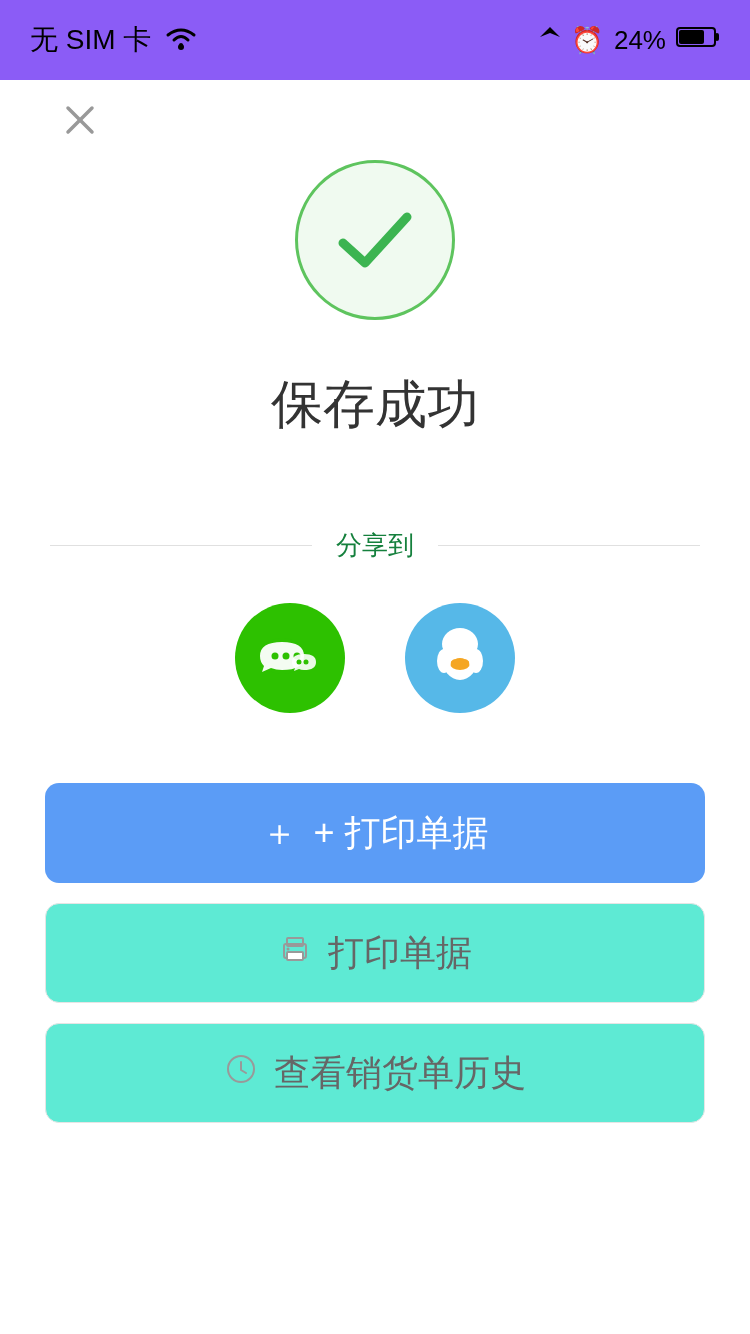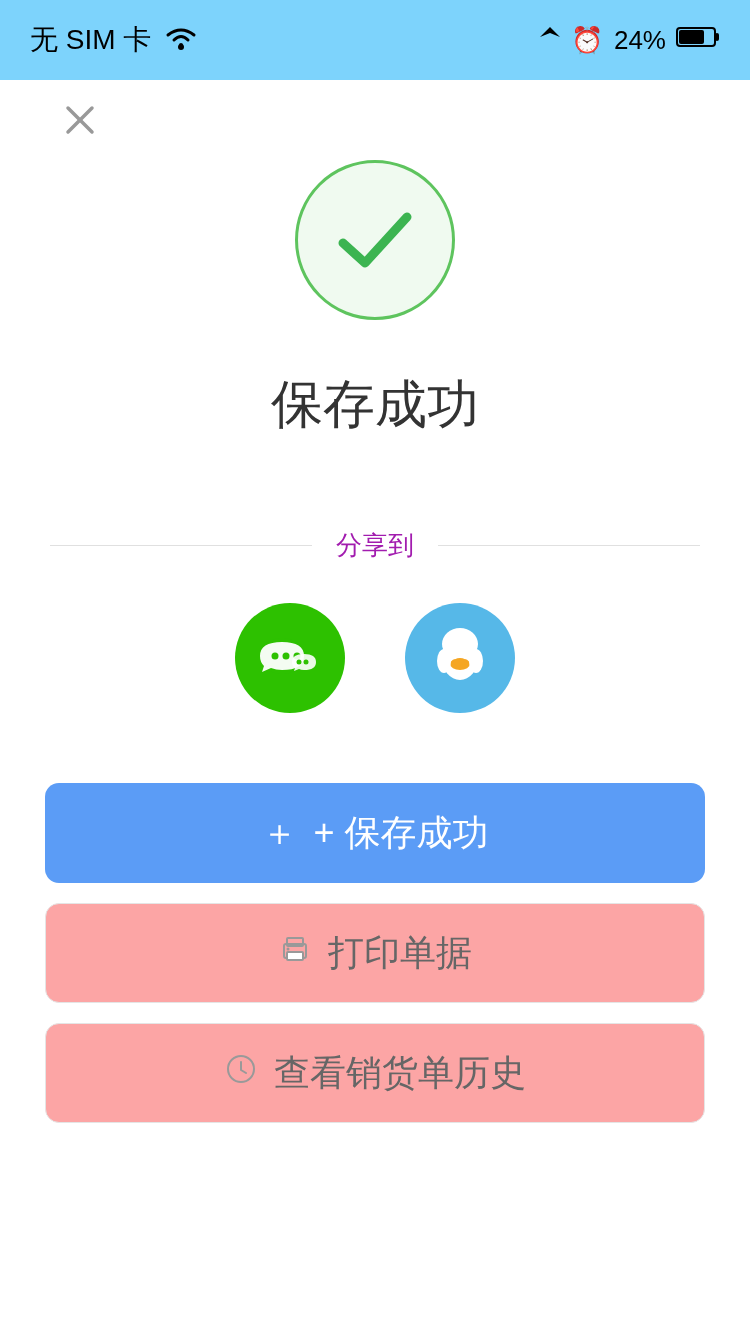--- a/index.html
+++ b/index.html
@@ -14,21 +14,21 @@
       min-height: 1334px;
       background: #ffffff;
       font-family: -apple-system, "PingFang SC", "Helvetica Neue", Arial, sans-serif;
       position: relative;
     }
 
     
     .status-bar {
       width: 100%;
       height: 80px;
-      background: #7dd3fc;
+      background: #8b5cf6;
       display: flex;
       align-items: center;
       justify-content: space-between;
       padding: 4px 30px;
     }
 
     .status-left {
       font-size: 28px;
       color: #000;
       font-weight: 500;
@@ -119,21 +119,21 @@
     }
 
     .divider-line {
       flex: 1;
       height: 1px;
       background: #e0e0e0;
     }
 
     .share-label {
       font-size: 26px;
-      color: #a21caf;
+      color: #15803d;
       padding: 0 24px;
     }
 
     .share-icons-row {
       display: flex;
       align-items: center;
       gap: 60px;
     }
 
     
@@ -180,21 +180,21 @@
       cursor: pointer;
       display: flex;
       align-items: center;
       justify-content: center;
       gap: 16px;
     }
 
     .btn-secondary {
       width: 100%;
       height: 100px;
-      background: #fca5a5;
+      background: #5eead4;
       border: 1px solid #e5e5e5;
       border-radius: 14px;
       font-size: 36px;
       color: #666666;
       cursor: pointer;
       display: flex;
       align-items: center;
       justify-content: center;
       gap: 16px;
     }
@@ -290,21 +290,21 @@
           <ellipse cx="32" cy="36" rx="7" ry="4" fill="#f5a623"></ellipse>
         </svg>
       </div>
     </div>
   </div>
 
   <div class="action-buttons">
 
     <button class="btn-primary">
       <span>＋</span>
-      <span>+ 保存成功</span>
+      <span>+ 打印单据</span>
     </button>
 
     <button class="btn-secondary">
       <span>
         <svg width="34" height="34" viewBox="0 0 34 34" fill="none">
           <rect x="6" y="12" width="22" height="14" rx="2" stroke="#999" stroke-width="2" fill="none"></rect>
           <rect x="9" y="6" width="16" height="8" rx="1" stroke="#999" stroke-width="2" fill="none"></rect>
           <rect x="9" y="20" width="16" height="8" rx="1" stroke="#999" stroke-width="2" fill="white"></rect>
           <circle cx="10" cy="17" r="1.5" fill="#999"></circle>
         </svg>

